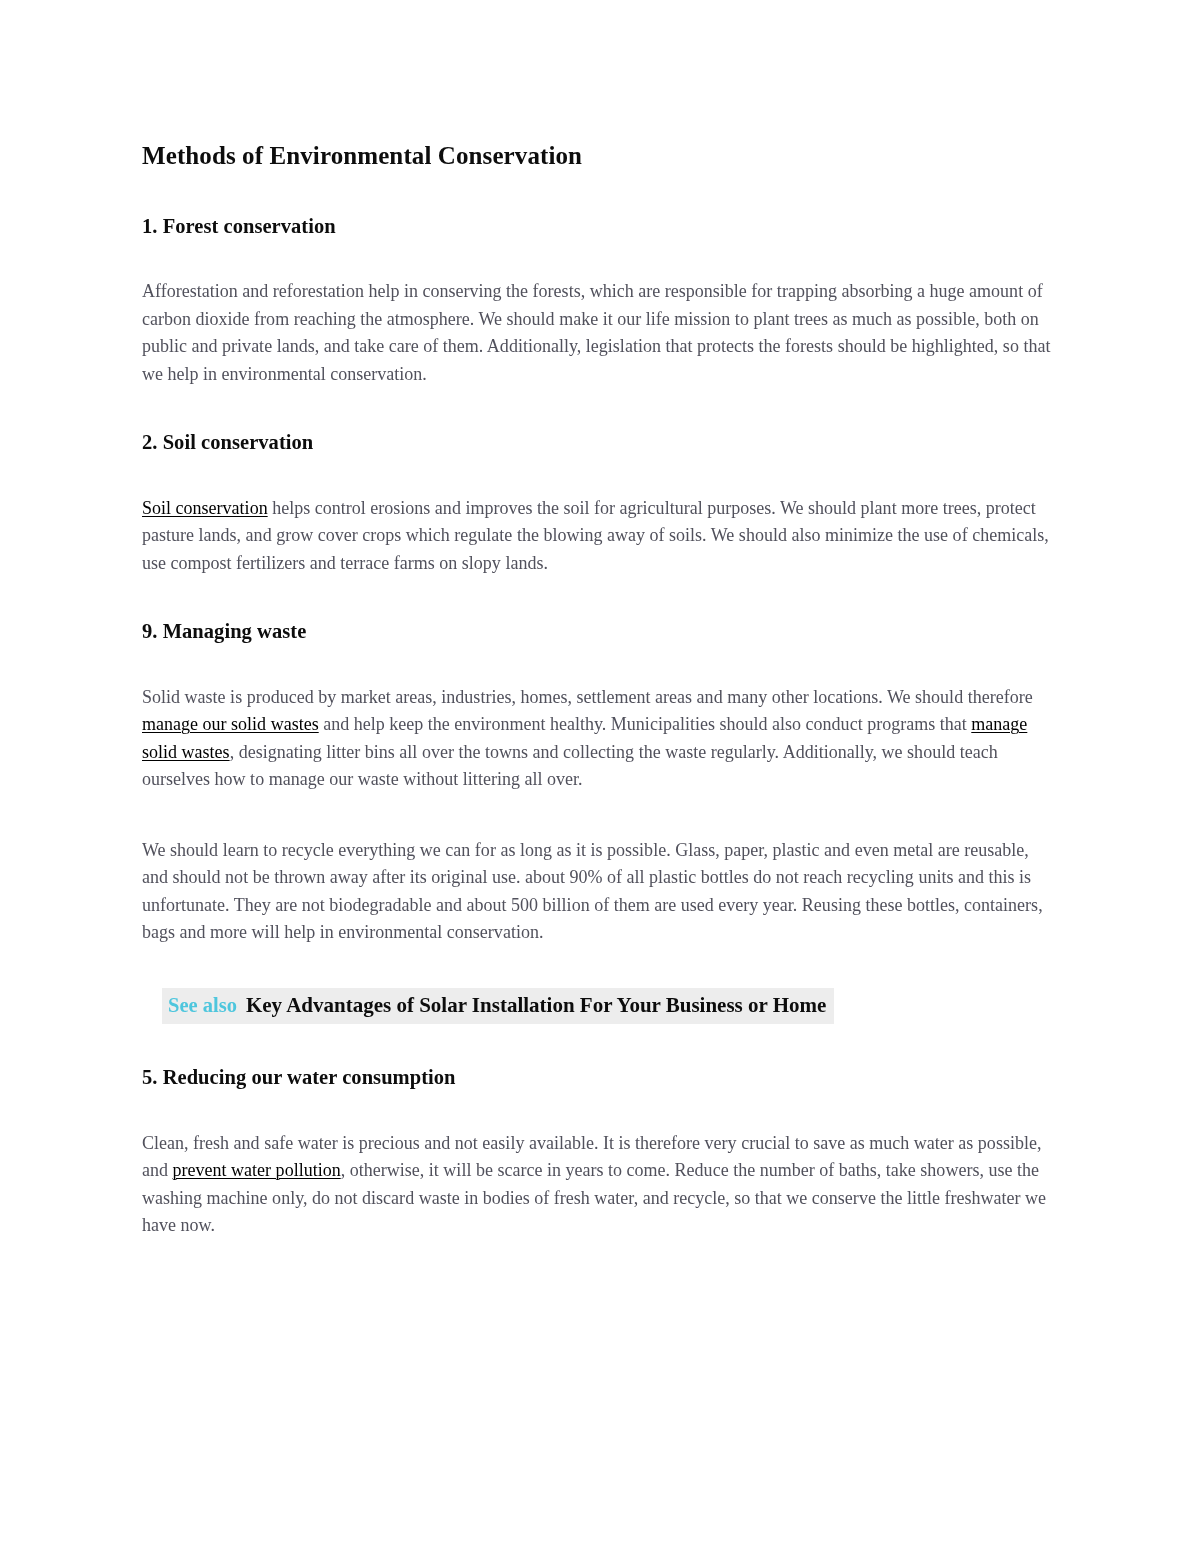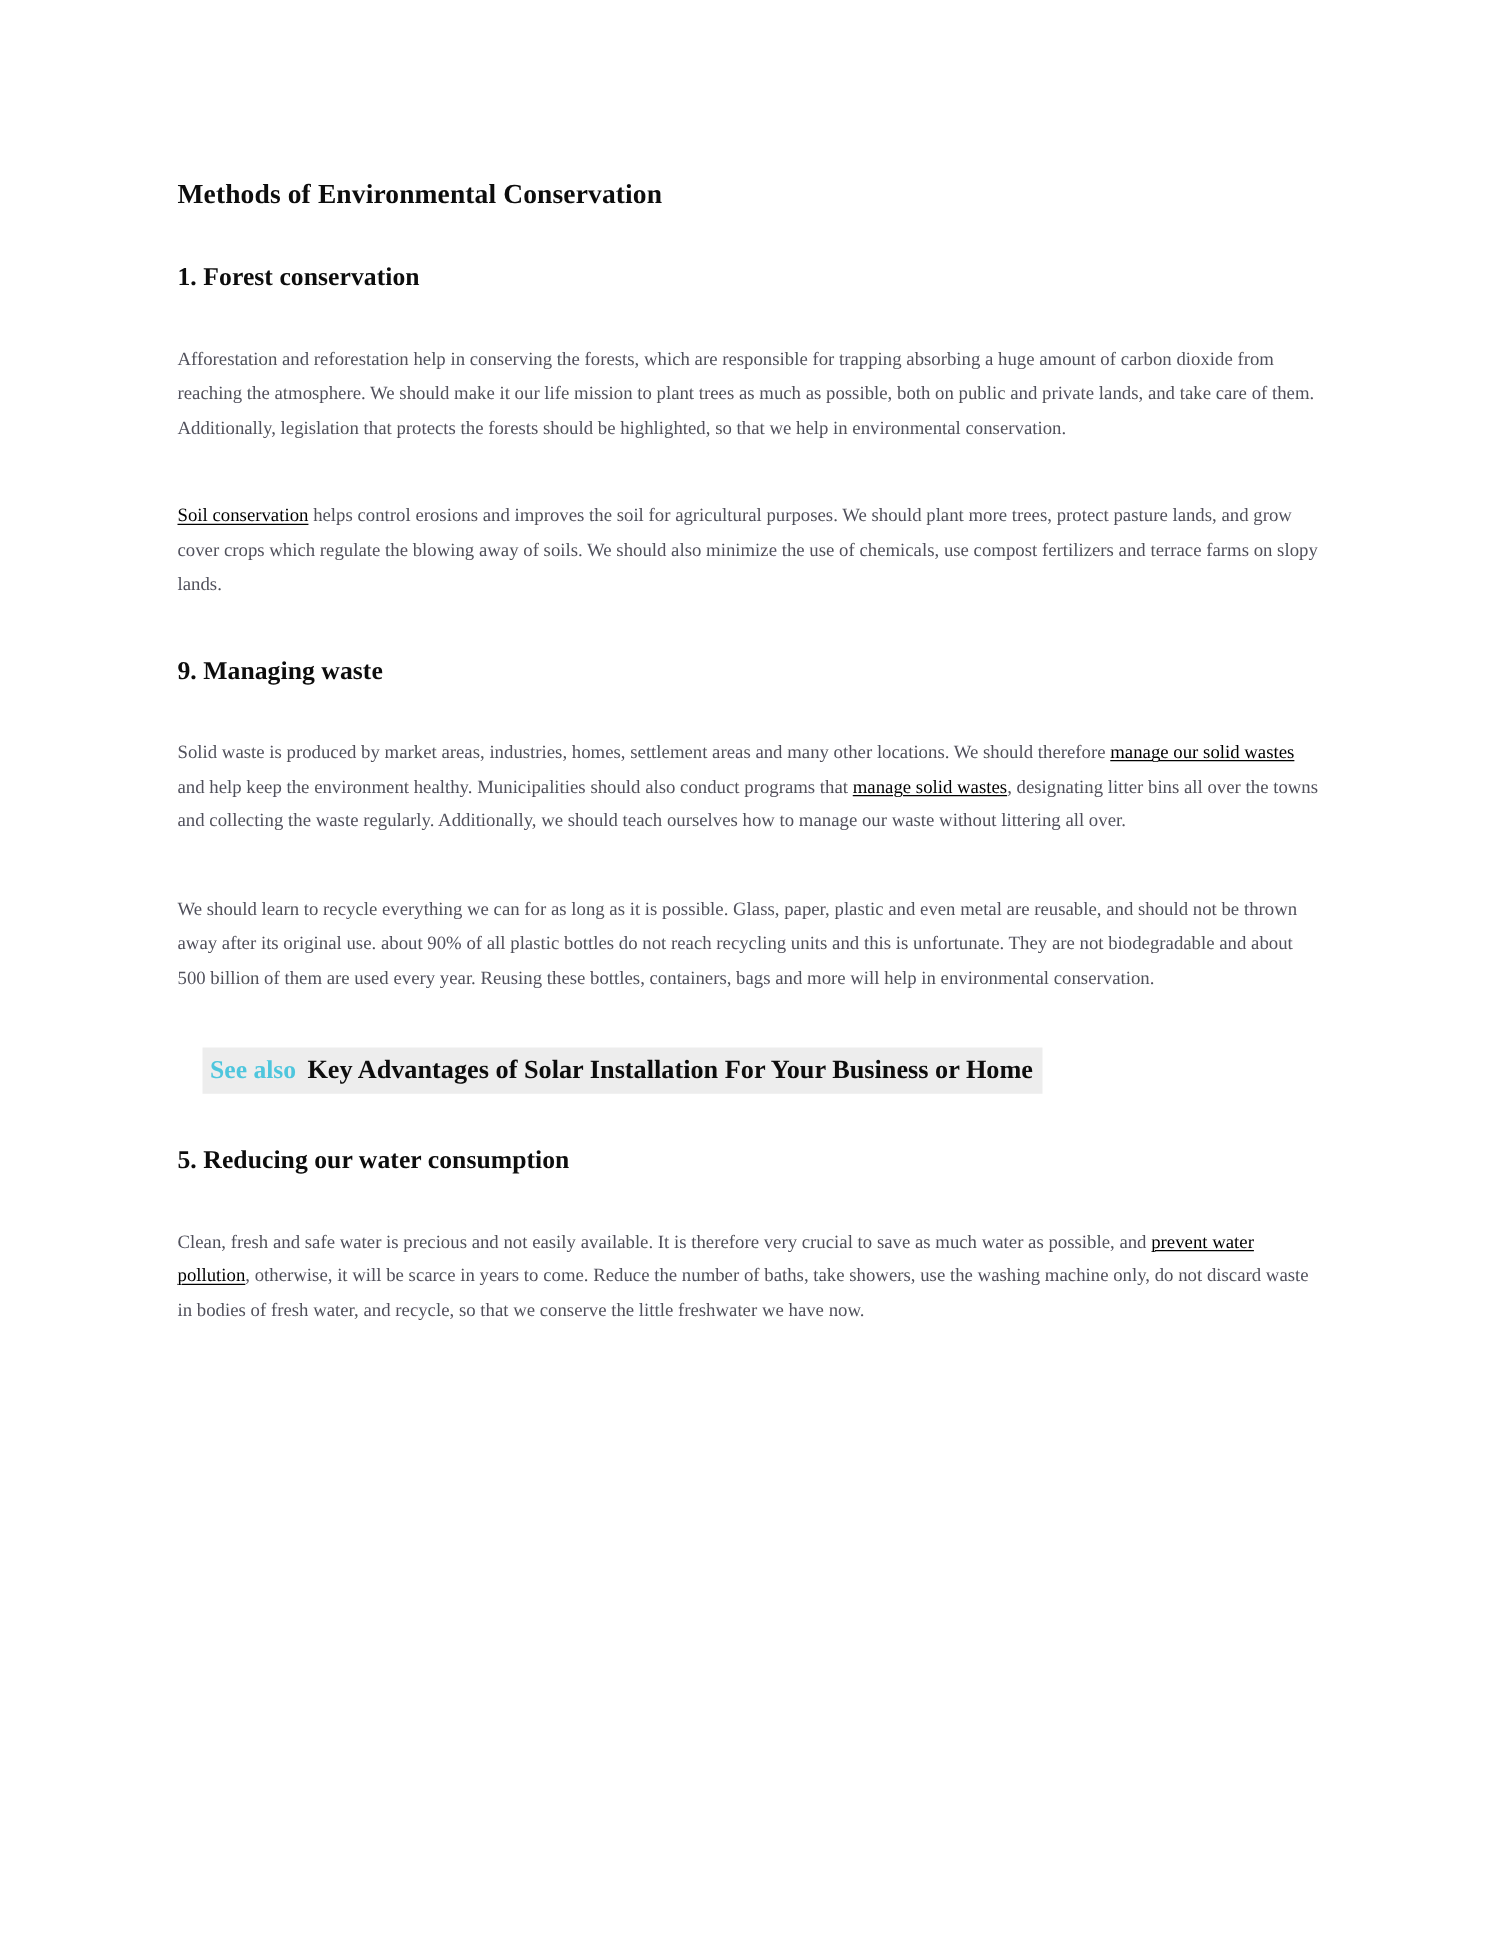--- a/index.html
+++ b/index.html
@@ -22,40 +22,40 @@
     background: #ffffff;
     box-sizing: border-box;
     padding: 142px 142px 0 142px;
   }
 
   .doc-body {
     width: 917px;
   }
 
   .doc-title {
-    font-size: 22px;
+    font-size: 25px;
     font-weight: bold;
     color: #0d0d0d;
     letter-spacing: 0.1px;
     margin: 0 0 44px 0;
     line-height: 1.15;
   }
 
   .section-heading {
     font-size: 20.5px;
     font-weight: bold;
     color: #0d0d0d;
     letter-spacing: 0.05px;
     margin: 0 0 40px 0;
     line-height: 1.15;
     font-family: Liberation Serif, serif;
   }
 
   .para {
-    font-size: 15px;
+    font-size: 18px;
     color: #51515c;
     line-height: 27.5px;
     margin: 0 0 43px 0;
     text-align: left;
     letter-spacing: 0.01px;
   }
 
   .para.tight {
     margin-bottom: 41px;
   }
@@ -98,20 +98,21 @@
 <body>
 
 <div class="page">
   <div class="doc-body">
 
     <h1 class="doc-title">Methods of Environmental Conservation</h1>
 
     <h2 class="section-heading">1. Forest conservation</h2>
     <p class="para"><span>Afforestation and reforestation help in conserving the forests, which are responsible for trapping absorbing a huge amount of carbon dioxide from reaching the atmosphere. We should make it our life mission to plant trees as much as possible, both on public and private lands, and take care of them. Additionally, legislation that protects the forests should be highlighted, so that we help in environmental conservation.</span></p>
 
+    <h2 class="section-heading">2. Soil conservation</h2>
     <p class="para"><a class="doc-link">Soil conservation</a><span> helps control erosions and improves the soil for agricultural purposes. We should plant more trees, protect pasture lands, and grow cover crops which regulate the blowing away of soils. We should also minimize the use of chemicals, use compost fertilizers and terrace farms on slopy lands.</span></p>
 
     <h2 class="section-heading">9. Managing waste</h2>
     <p class="para"><span>Solid waste is produced by market areas, industries, homes, settlement areas and many other locations. We should therefore </span><a class="doc-link">manage our solid wastes</a><span> and help keep the environment healthy. Municipalities should also conduct programs that </span><a class="doc-link">manage solid wastes</a><span>, designating litter bins all over the towns and collecting the waste regularly. Additionally, we should teach ourselves how to manage our waste without littering all over.</span></p>
 
     <p class="para tight"><span>We should learn to recycle everything we can for as long as it is possible. Glass, paper, plastic and even metal are reusable, and should not be thrown away after its original use. about 90% of all plastic bottles do not reach recycling units and this is unfortunate. They are not biodegradable and about 500 billion of them are used every year. Reusing these bottles, containers, bags and more will help in environmental conservation.</span></p>
 
     <div class="see-also-wrap">
       <span class="see-also"><span class="see-also-label">See also</span><span class="see-also-title">Key Advantages of Solar Installation For Your Business or Home</span></span>
     </div>

